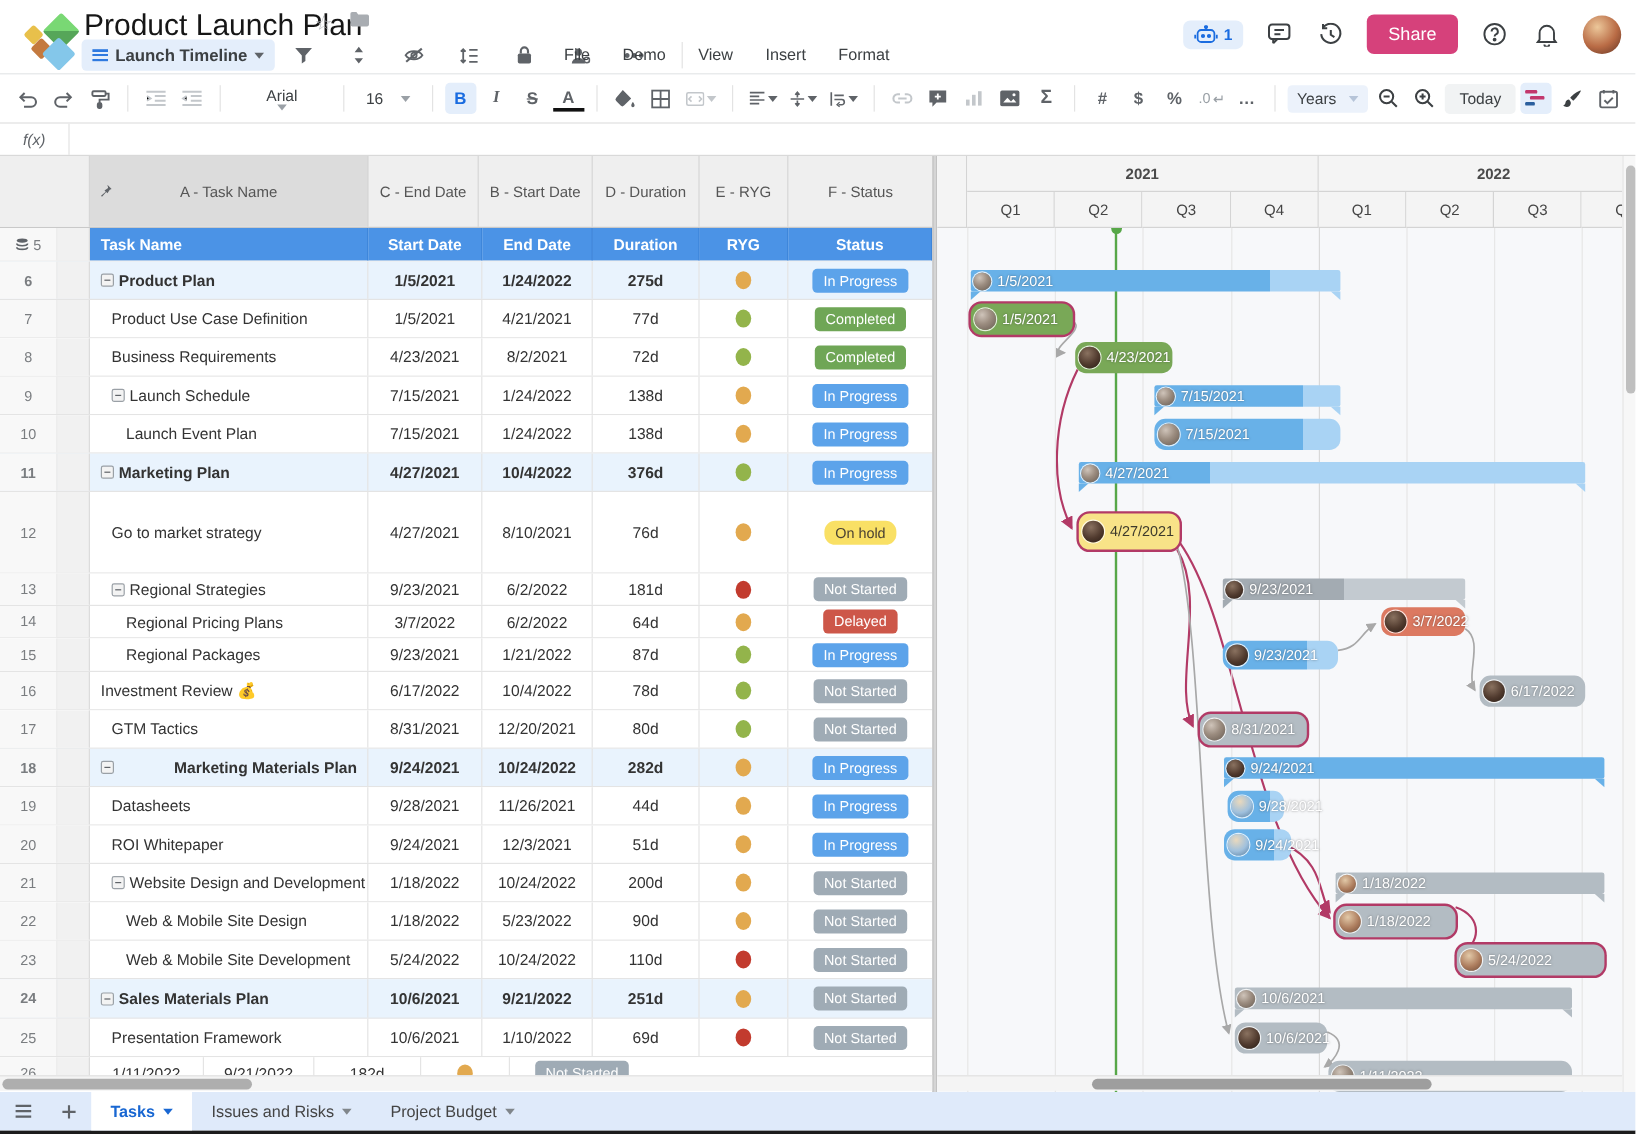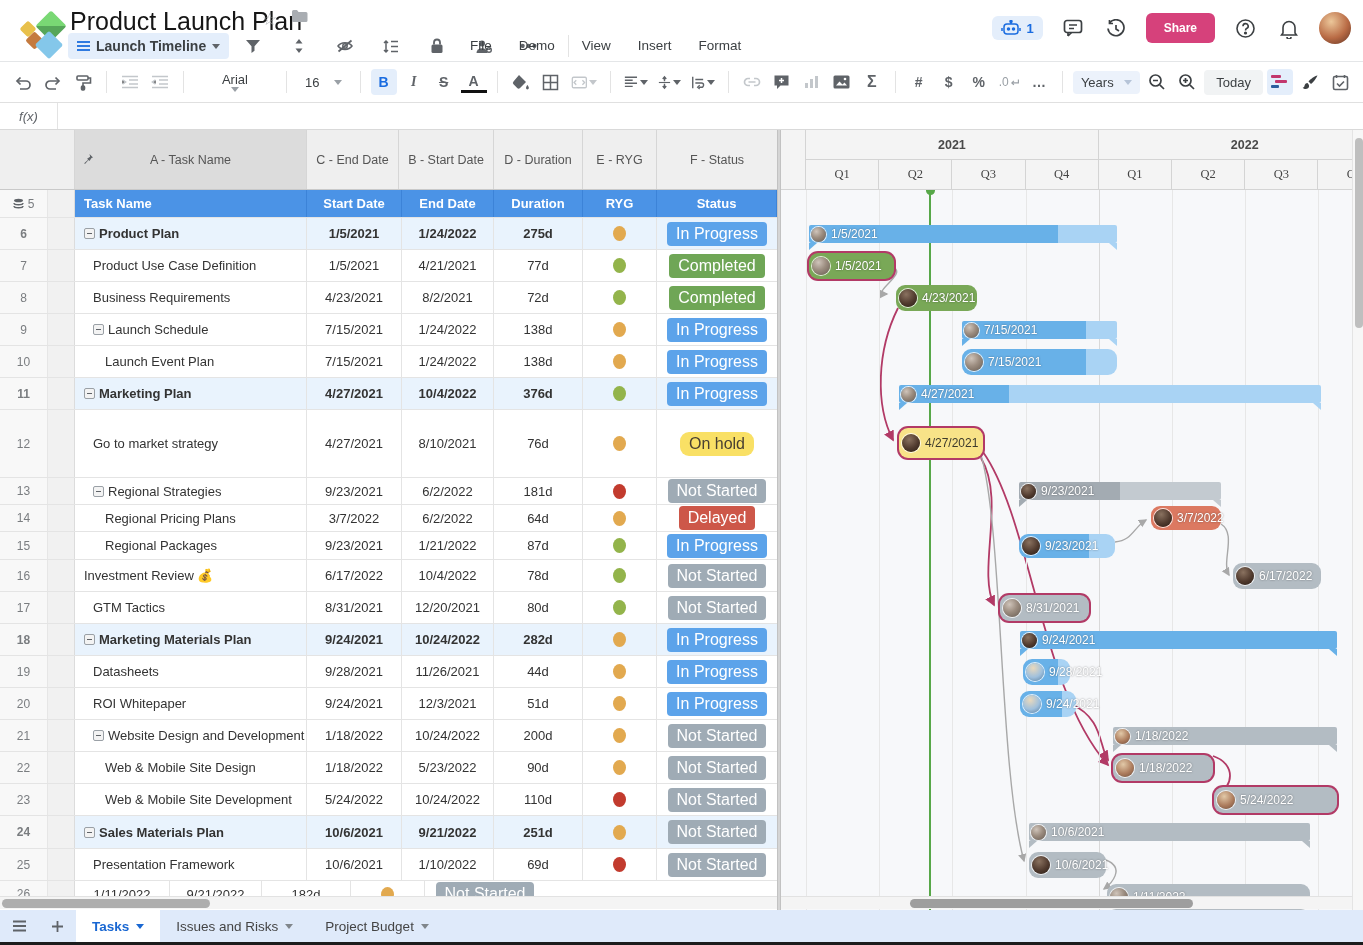--- a/index.html
+++ b/index.html
@@ -17,21 +17,21 @@
   .doc-title { position:absolute; left:70px; top:7px; font-size:25px; font-weight:500; color:#161616; }
   .title-icons { position:absolute; left:262px; top:9px; display:flex; gap:14px; color:#b9bcbf; font-size:17px; }
   .view-pill { position:absolute; left:68px; top:33px; height:26px; background:#e4eefb; border-radius:4px; display:flex; align-items:center; gap:6px; padding:0 9px; font-size:14px; font-weight:bold; color:#3c4043; cursor:pointer; }
   .hamb { width:13px; height:10px; display:inline-block; background:linear-gradient(#2f7ae0 2px, transparent 2px, transparent 4px, #2f7ae0 4px, #2f7ae0 6px, transparent 6px, transparent 8px, #2f7ae0 8px); }
   .caret { width:0; height:0; border-left:4px solid transparent; border-right:4px solid transparent; border-top:5px solid #5f6368; display:inline-block; }
   .qbar { position:absolute; top:33px; left:240px; display:flex; align-items:center; gap:20px; color:#5f6368; }
   .menu-row { position:absolute; top:33px; left:470px; display:flex; gap:27px; font-size:13.5px; color:#3c4043; line-height:26px; }
   .menu-row span { cursor:pointer; }
   .hdr-right { position:absolute; right:12px; top:12px; display:flex; align-items:center; gap:17px; }
   .auto-chip { display:flex; align-items:center; gap:5px; background:#e4eefb; border-radius:6px; padding:4px 9px; color:#1a6ce0; font-size:13px; font-weight:bold; cursor:pointer; }
-  .share-btn { background:#d6417b; color:#fff; font-size:12px; font-weight:bold; border:none; border-radius:6px; padding:8px 18px; cursor:pointer; }
+  .share-btn { background:#d6417b; color:#fff; font-size:15px; font-weight:normal; border:none; border-radius:6px; padding:8px 18px; cursor:pointer; }
   .avatar-top { width:32px; height:32px; border-radius:50%; background:radial-gradient(circle at 38% 30%, #ecc79a 0%, #b96b45 55%, #5f3222 100%); cursor:pointer; }
   svg.ic { display:block; }
 
   
   #toolbar { position:absolute; top:62px; left:0; width:1363px; height:41px; background:#fff; border-bottom:1px solid #e0e0e0; display:flex; align-items:center; padding:0 10px; gap:4px; z-index:29; }
   .tbtn { min-width:26px; height:26px; display:flex; align-items:center; justify-content:center; border-radius:4px; color:#5f6368; font-size:14px; cursor:pointer; gap:2px; padding:0 3px; }
   .tbtn.dis { color:#c3c7cb; }
   .tbtn.on { background:#e4eefb; color:#1a6ce0; }
   .tsep { width:1px; height:22px; background:#e3e3e3; margin:0 6px; }
   .tsel { display:flex; align-items:center; justify-content:space-between; color:#3c4043; font-size:13px; padding:4px 8px; border-radius:4px; cursor:pointer; }
@@ -64,33 +64,33 @@
   .g-row.hdr5 .cell { background:#4b93e6; color:#fff; font-weight:bold; border-right:1px solid #3c83d8; }
   .num { width:48px; display:flex; align-items:center; justify-content:center; gap:4px; color:#7a7d80; font-size:12px; background:#f8f8f8; border-right:1px solid #e6e6e6; flex:none; }
   .gut { width:27px; background:#f1f1f1; border-right:1px solid #dcdcdc; flex:none; }
   .cell { display:flex; align-items:center; justify-content:center; border-right:1px solid #e4e4e4; overflow:hidden; white-space:nowrap; }
   .c-name { width:232px; justify-content:flex-start; padding-left:9px; }
   .c-start { width:95px; } .c-end { width:92px; } .c-dur { width:89px; } .c-ryg { width:74px; } .c-status { width:120px; border-right:none; }
   .collapse-box { width:11px; height:11px; border:1px solid #9aa0a6; background:#f3f3f3; border-radius:2px; margin-right:4px; position:relative; flex:none; }
   .collapse-box::before { content:''; position:absolute; left:2px; right:2px; top:4px; height:1px; background:#5f6368; }
   .dot { width:13px; height:15px; border-radius:50%; }
   .dot.yellow { background:#e2a94f; } .dot.green { background:#93b44b; } .dot.red { background:#c23b2e; }
-  .badge { padding:3px 9px; border-radius:4px; color:#fff; font-size:16px; font-weight:normal; }
+  .badge { padding:3px 9px; border-radius:4px; color:#fff; font-size:12px; font-weight:normal; }
   .badge.progress { background:#5ca3ea; } .badge.completed { background:#6fa656; }
   .badge.notstarted { background:#9fabb5; } .badge.delayed { background:#cd5749; }
   .badge.onhold { background:#f9e065; color:#494032; border-radius:9px; }
 
   
   #pane-div { position:absolute; left:777px; top:0; width:4px; height:780px; background:#d5d5d5; border-left:1px solid #c2c2c2; border-right:1px solid #c2c2c2; cursor:col-resize; }
 
   
   #gantt { position:absolute; left:781px; top:0; width:571px; height:780px; overflow:hidden; background:#f7f8fa; }
   .g-hdr { position:absolute; top:0; left:0; width:640px; height:60px; background:#f4f4f4; }
   .yr-cell, .q-cell { position:absolute; border-right:1px solid #d4d4d4; border-bottom:1px solid #d4d4d4; display:flex; align-items:center; justify-content:center; font-size:12.5px; color:#4a4a4a; font-weight:bold; background:#f4f4f4; }
-  .q-cell { font-weight:normal; color:#444;font-family:Liberation Serif, serif; }
+  .q-cell { font-weight:normal; color:#444; }
   #g-body { position:absolute; top:60px; left:0; width:640px; height:720px; overflow:hidden; }
   .qline { position:absolute; top:0; bottom:0; width:1px; background:#e7e7e7; }
   .qline.year { background:#d9d9d9; }
   .today-line { position:absolute; width:2px; background:#57a748; top:0; height:720px; }
   .today-dot { position:absolute; width:9px; height:9px; border-radius:50%; background:#57a748; }
   .bar { position:absolute; height:26px; border-radius:9px; display:flex; align-items:center; color:#fff; font-size:12px; white-space:nowrap; padding-left:3px; gap:5px; text-shadow:0 0 2px rgba(40,40,40,.55); }
   .bar.summary { height:18px; border-radius:2px; padding-left:2px; }
   .bar.summary::before { content:''; position:absolute; left:0; top:100%; width:0; height:0; border-top:7px solid var(--ec1); border-right:8px solid transparent; }
   .bar.summary::after { content:''; position:absolute; right:0; top:100%; width:0; height:0; border-top:7px solid var(--ec2); border-left:8px solid transparent; }
   .bar.bordered { box-shadow:0 0 0 2px #b23a66; }
@@ -652,21 +652,21 @@
           </div>
           <div class="cell c-status">
             <span class="badge notstarted">Not Started</span>
           </div>
         </div>
         <div class="g-row parent" style="height: 32px;">
           <div class="num">
             <span>18</span>
           </div>
           <div class="gut"></div>
-          <div class="cell c-name" style="padding-left: 9px;">
+          <div class="cell c-name" style="padding-left: 9px; gap: 46px;">
             <span class="collapse-box"></span>
             <span>Marketing Materials Plan</span>
           </div>
           <div class="cell c-start">9/24/2021</div>
           <div class="cell c-end">10/24/2022</div>
           <div class="cell c-dur">282d</div>
           <div class="cell c-ryg">
             <span class="dot yellow"></span>
           </div>
           <div class="cell c-status">

